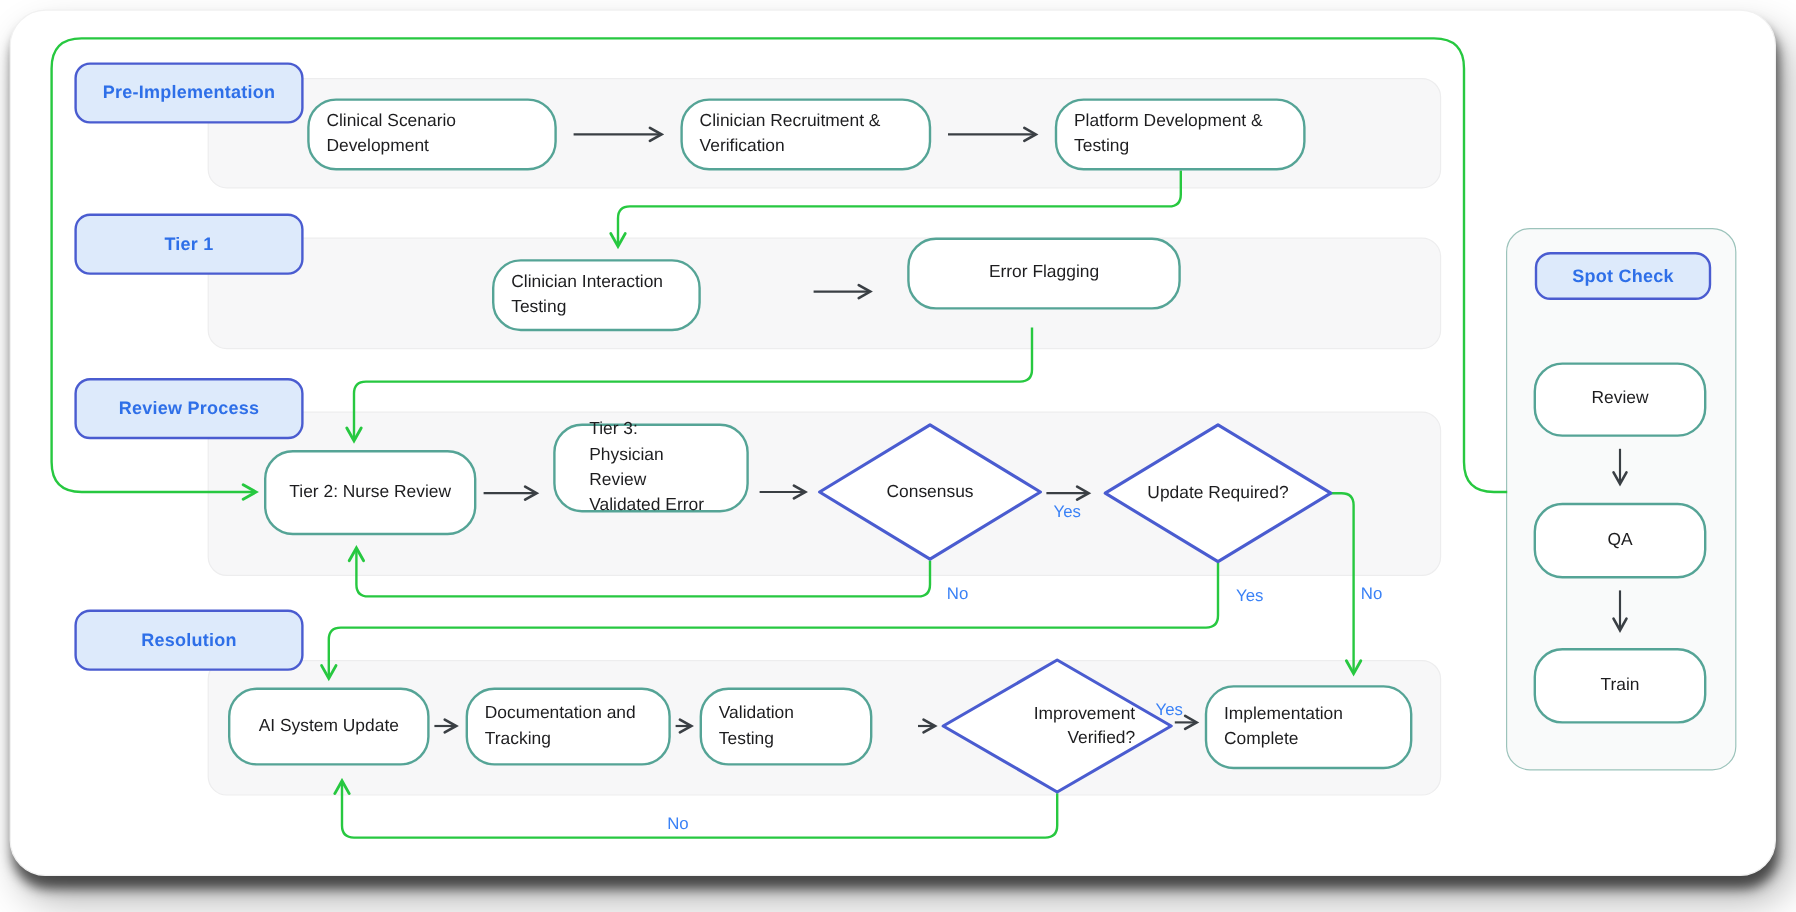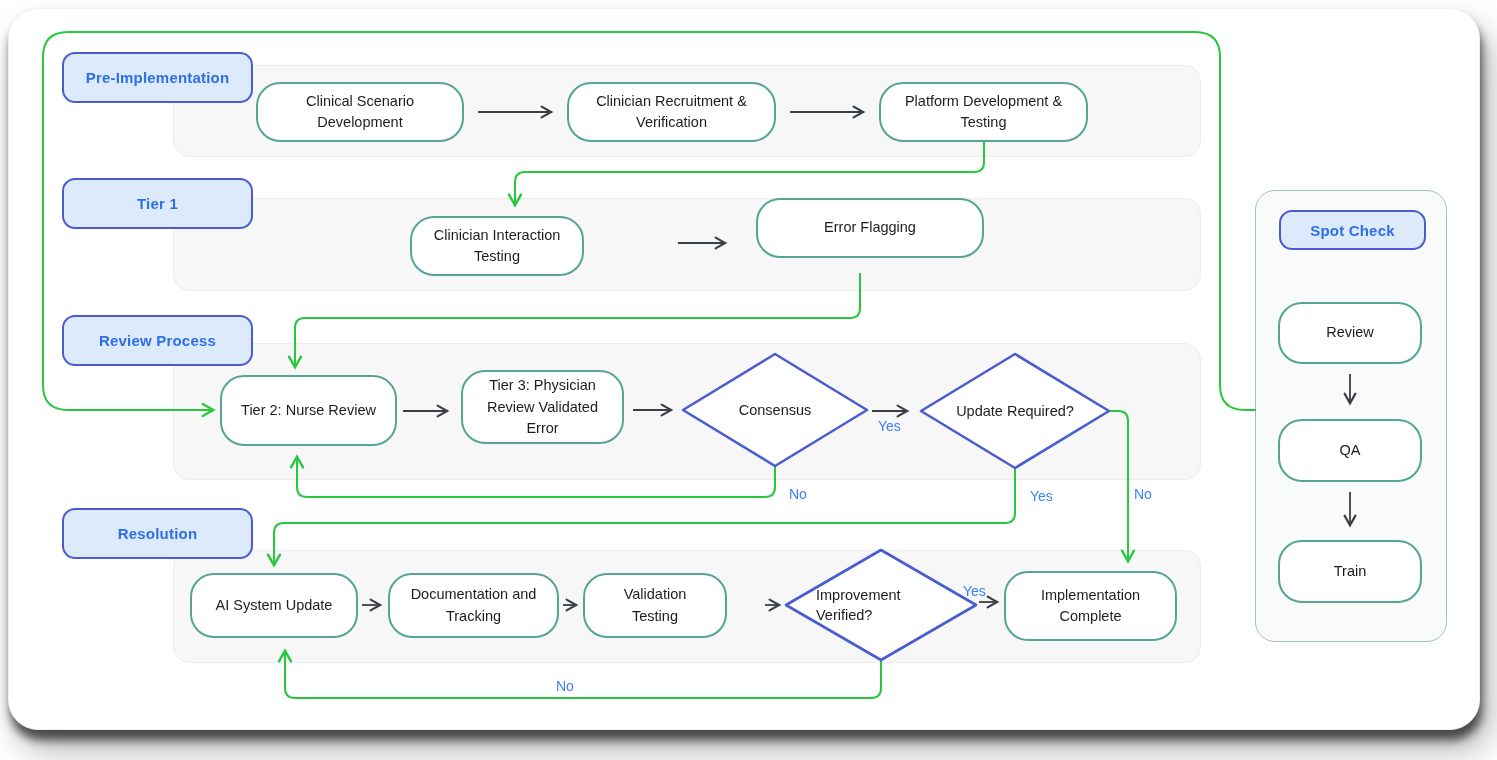--- a/index.html
+++ b/index.html
@@ -19,27 +19,27 @@
   .stage{
     position:absolute;width:191px;height:51px;box-sizing:border-box;
     background:#ddeafb;border:2.5px solid #4a5cd0;border-radius:13px;
     display:flex;align-items:center;justify-content:center;
     color:#2e6fe8;font-size:15px;font-weight:bold;letter-spacing:.2px;
     z-index:5;
   }
   .node{
     position:absolute;box-sizing:border-box;background:#ffffff;
     border:2.5px solid #55a496;border-radius:24px;
-    display:flex;align-items:center;justify-content:center;text-align:center;
+    display:flex;align-items:center;justify-content:center;text-align:left;
     color:#1d1d1f;font-size:14.5px;font-weight:500;line-height:1.45;
     padding:4px 14px;z-index:4;
   }
   .dtext{
     position:absolute;display:flex;align-items:center;justify-content:center;
-    text-align:left;color:#1d1d1f;font-size:14.5px;font-weight:500;line-height:1.4;
+    text-align:right;color:#1d1d1f;font-size:14.5px;font-weight:500;line-height:1.4;
     z-index:4;
   }
   .elabel{
     position:absolute;color:#3b82f6;font-size:14px;font-weight:500;z-index:4;
   }
   .panel{
     position:absolute;left:1255px;top:190px;width:192px;height:452px;box-sizing:border-box;
     background:#f9fafa;border:1.5px solid #9cc3bb;border-radius:20px;z-index:2;
   }
   svg.wires{position:absolute;left:0;top:0;z-index:3;}
@@ -127,21 +127,21 @@
 <div class="node" style="left:410px;top:216px;width:174px;height:60px">
     <span>Clinician Interaction Testing</span>
   </div>
 <div class="node" style="left:756px;top:198px;width:228px;height:60px">
     <span>Error Flagging</span>
   </div>
 
 <div class="node" style="left:220px;top:375px;width:177px;height:71px">
     <span>Tier 2: Nurse Review</span>
   </div>
-<div class="node" style="left:461px;top:370px;width:163px;height:74px;padding:4px 6px">
+<div class="node" style="left:461px;top:353px;width:163px;height:74px;padding:4px 28px">
     <span>Tier 3: Physician Review Validated Error</span>
   </div>
 <div class="dtext" style="left:705px;top:392px;width:140px;height:36px">
     <span>Consensus</span>
   </div>
 <div class="dtext" style="left:945px;top:393px;width:140px;height:36px">
     <span>Update Required?</span>
   </div>
 
 <div class="node" style="left:190px;top:573px;width:168px;height:65px">

